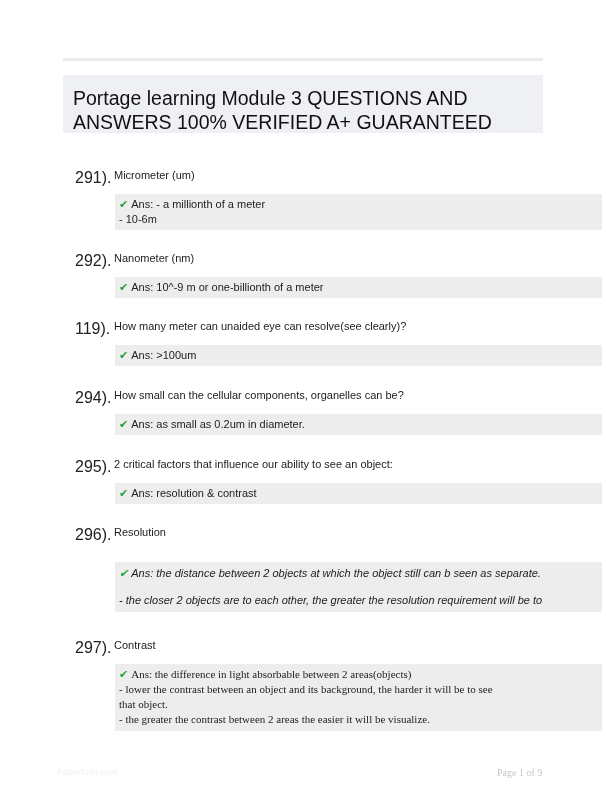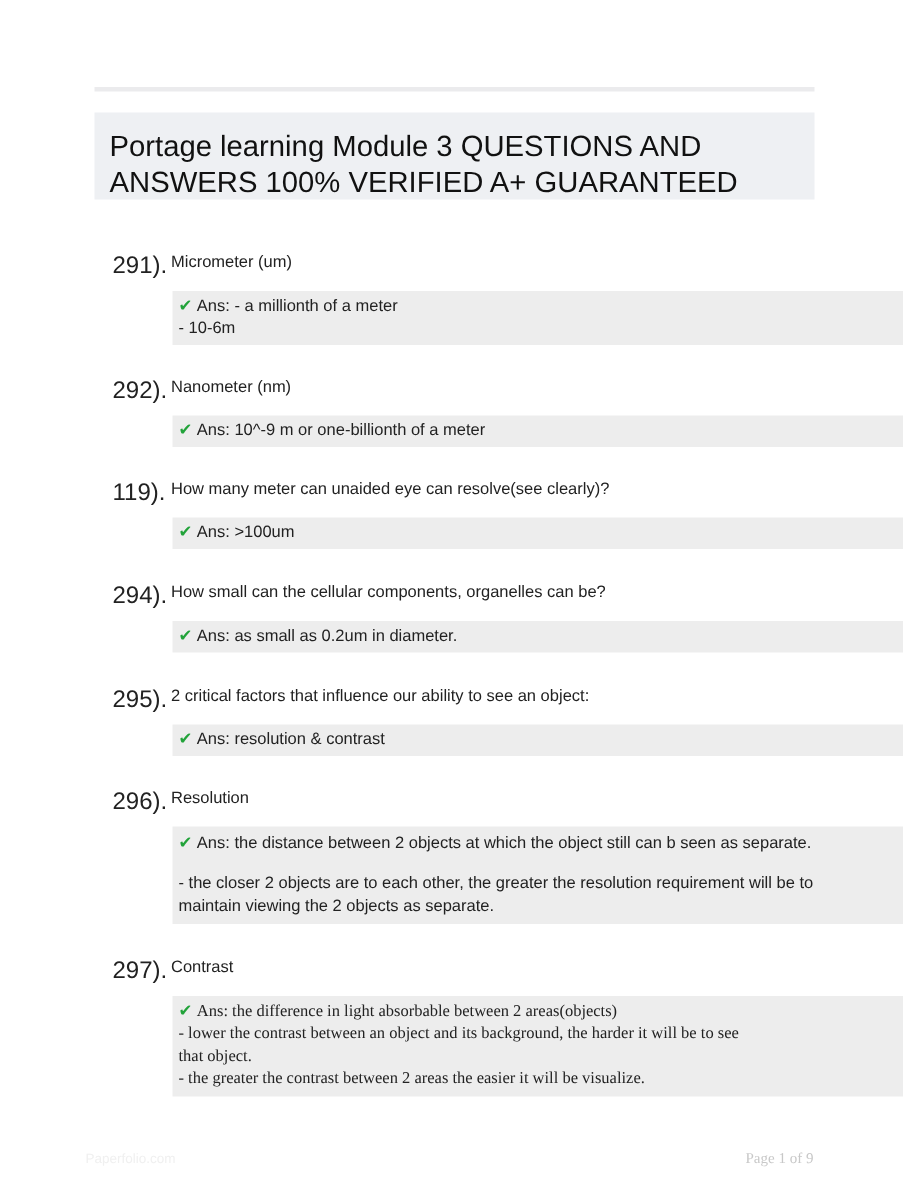--- a/index.html
+++ b/index.html
@@ -87,25 +87,24 @@
   <span class="qnum">295).</span>
   <span class="qtext">2 critical factors that influence our ability to see an object:</span>
   <div class="ans" style="top:25px;">
     <span class="line"><span class="check">✔</span><span>Ans: resolution &amp; contrast</span></span>
   </div>
 </div>
 
 <div class="qa" style="top:526px;">
   <span class="qnum">296).</span>
   <span class="qtext">Resolution</span>
-  <div class="ans" style="top:25px; padding-top:4px; padding-bottom:4px;">
+  <div class="ans" style="top:36px; padding-top:4px; padding-bottom:4px;font-style:italic;">
     <span class="line"><span class="check">✔</span><span>Ans: the distance between 2 objects at which the object still can b seen as separate.</span></span>
     <span class="gap"></span>
     <span class="line">- the closer 2 objects are to each other, the greater the resolution requirement will be to</span>
-    <span class="line">maintain viewing the 2 objects as separate.</span>
   </div>
 </div>
 
 <div class="qa" style="top:639px;">
   <span class="qnum">297).</span>
   <span class="qtext">Contrast</span>
   <div class="ans" style="top:25px; padding-top:3px; padding-bottom:4px;font-family:Liberation Serif, serif;">
     <span class="line"><span class="check">✔</span><span>Ans: the difference in light absorbable between 2 areas(objects)</span></span>
     <span class="line">- lower the contrast between an object and its background, the harder it will be to see</span>
     <span class="line">that object.</span>

